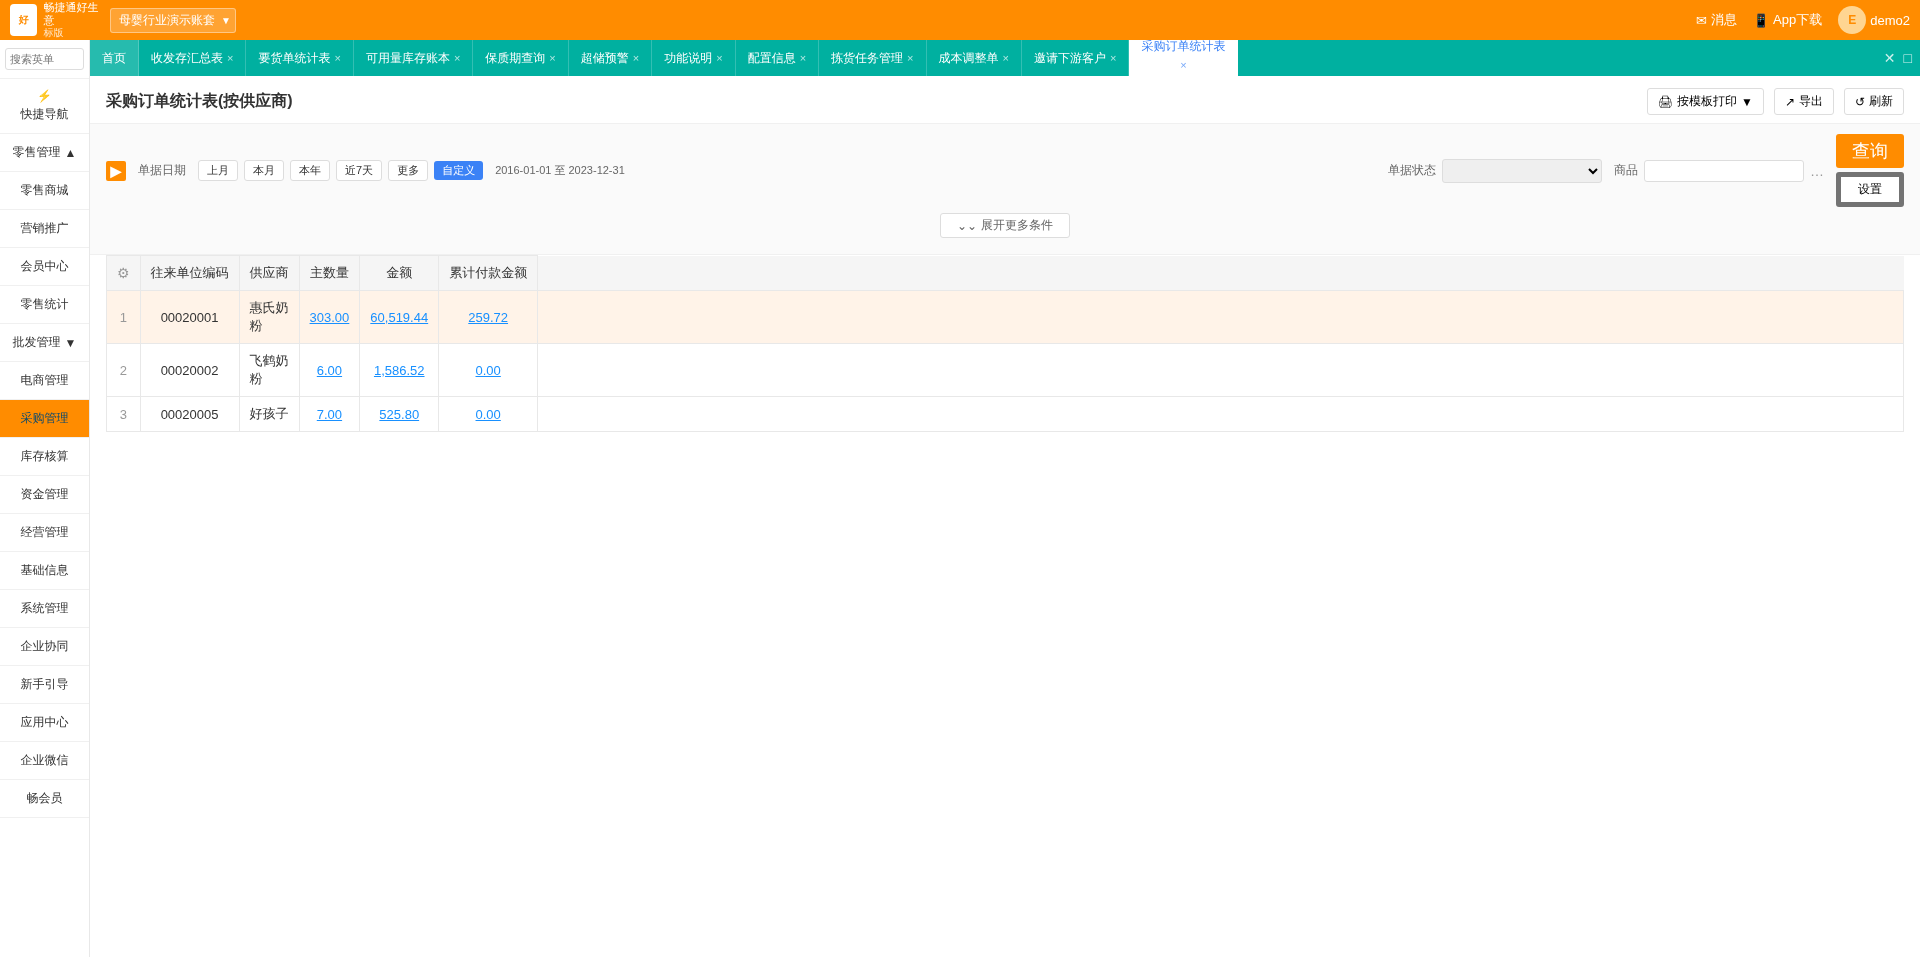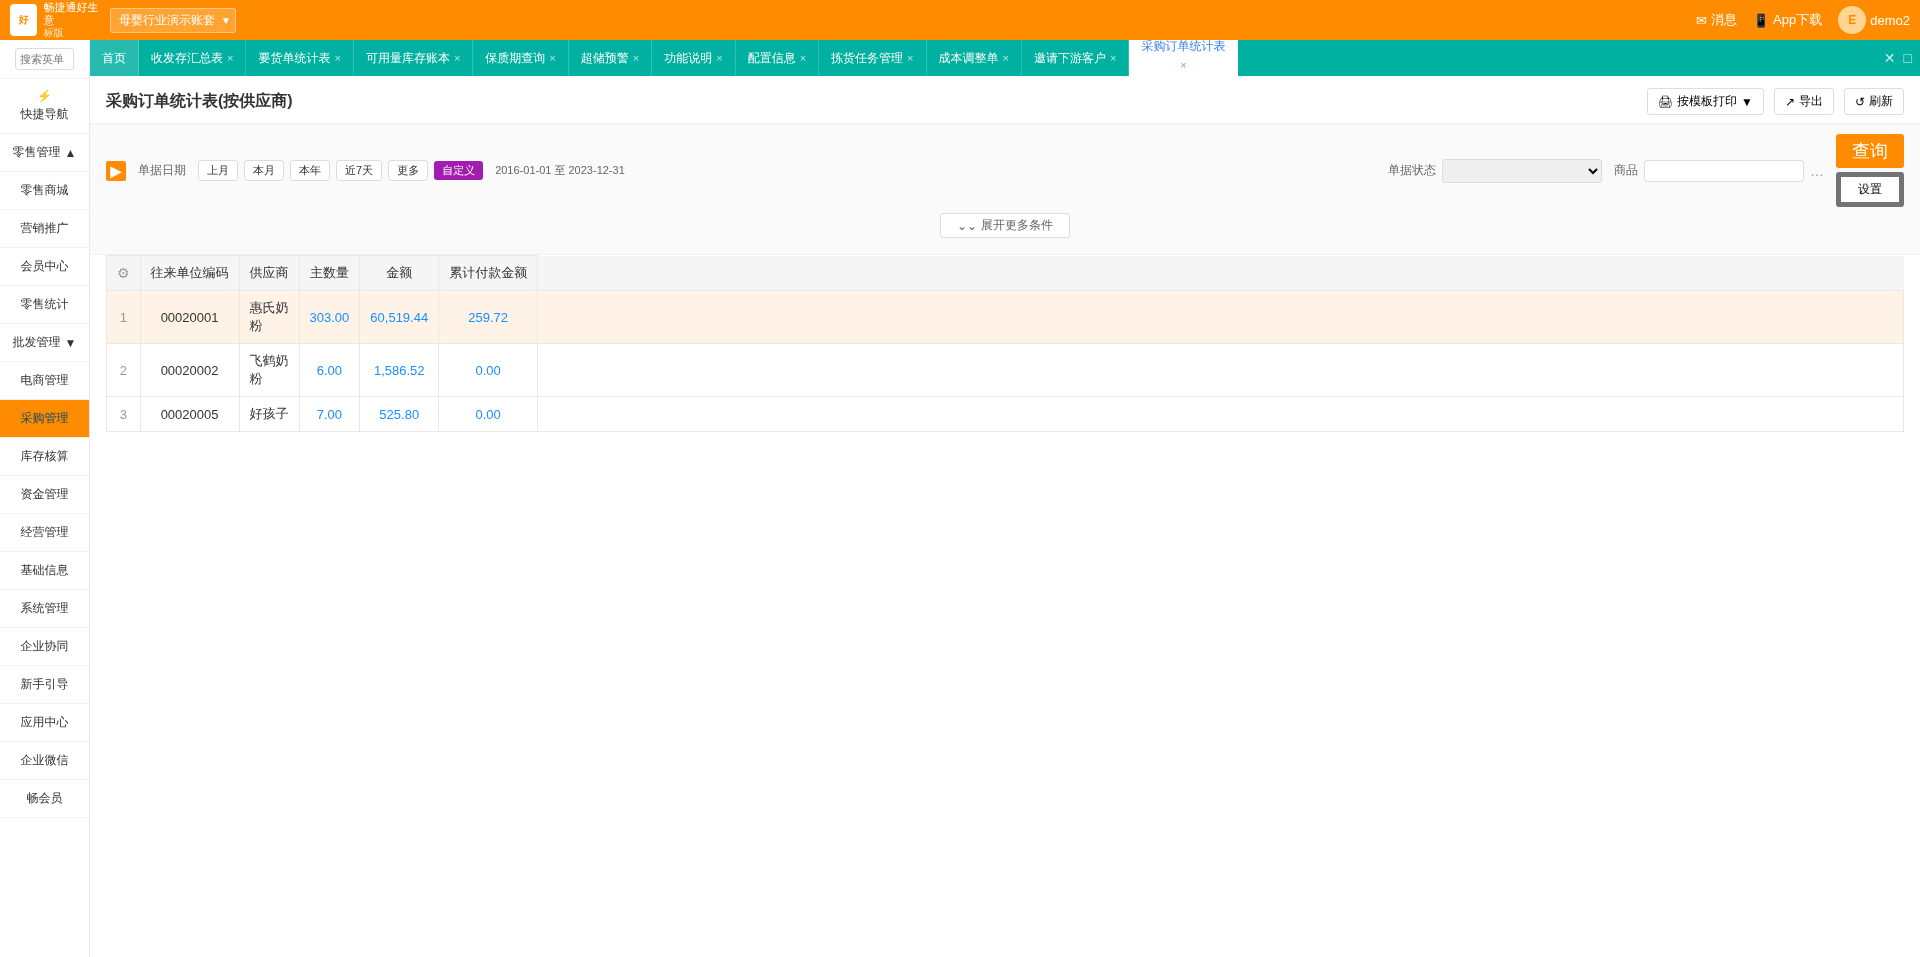--- a/index.html
+++ b/index.html
@@ -257,21 +257,21 @@
     .date-btn {
       padding: 2px 8px;
       border: 1px solid #ddd;
       background: white;
       border-radius: 3px;
       font-size: 11px;
       cursor: pointer;
       color: #333;
     }
     .date-custom {
-      background: #a21caf;
+      background: #3b82f6;
       color: white;
       padding: 2px 8px;
       border-radius: 3px;
       font-size: 11px;
     }
     .date-range {
       font-size: 11px;
       color: #666;
     }
     .filter-spacer { flex: 1; }
@@ -359,21 +359,21 @@
     td {
       padding: 8px 10px;
       text-align: center;
       border: 1px solid #e8e8e8;
       color: #333;
     }
     .td-left { text-align: left; }
     tbody tr:nth-child(odd) { background: white; }
     tbody tr:nth-child(even) { background: white; }
     tbody tr.highlight { background: #fff3e8; }
-    td.link { color: #1890ff; cursor: pointer; margin-left: 37px; }
+    td.link { color: #1890ff; text-decoration: underline; cursor: pointer; margin-left: 37px; }
     .row-num { color: #999; }
     .settings-col {
       width: 30px;
     }
     .settings-icon {
       font-size: 14px;
       color: #999;
       cursor: pointer;
     }
 
@@ -433,21 +433,21 @@
     <div class="top-right-item">
       <div class="avatar">E</div>
       <span>demo2</span>
     </div>
   </div>
 </div>
 
 <div class="main-layout">
 
   <div class="sidebar">
-    <div class="sidebar-item" style="padding:8px 15px;">
+    <div class="sidebar-item" style="padding:8px 5px;">
       <input type="text" style="width: 100%; border: 1px solid rgb(221, 221, 221); border-radius: 3px; padding: 4px; font-size: 11px;" placeholder="搜索英单">
     </div>
     <div class="sidebar-item">
       <span>⚡</span>
       <span>快捷导航</span>
     </div>
     <div class="sidebar-item" style="flex-direction:row;justify-content:center;gap:4px;">
       <span>零售管理</span>
       <span>▲</span>
     </div>

